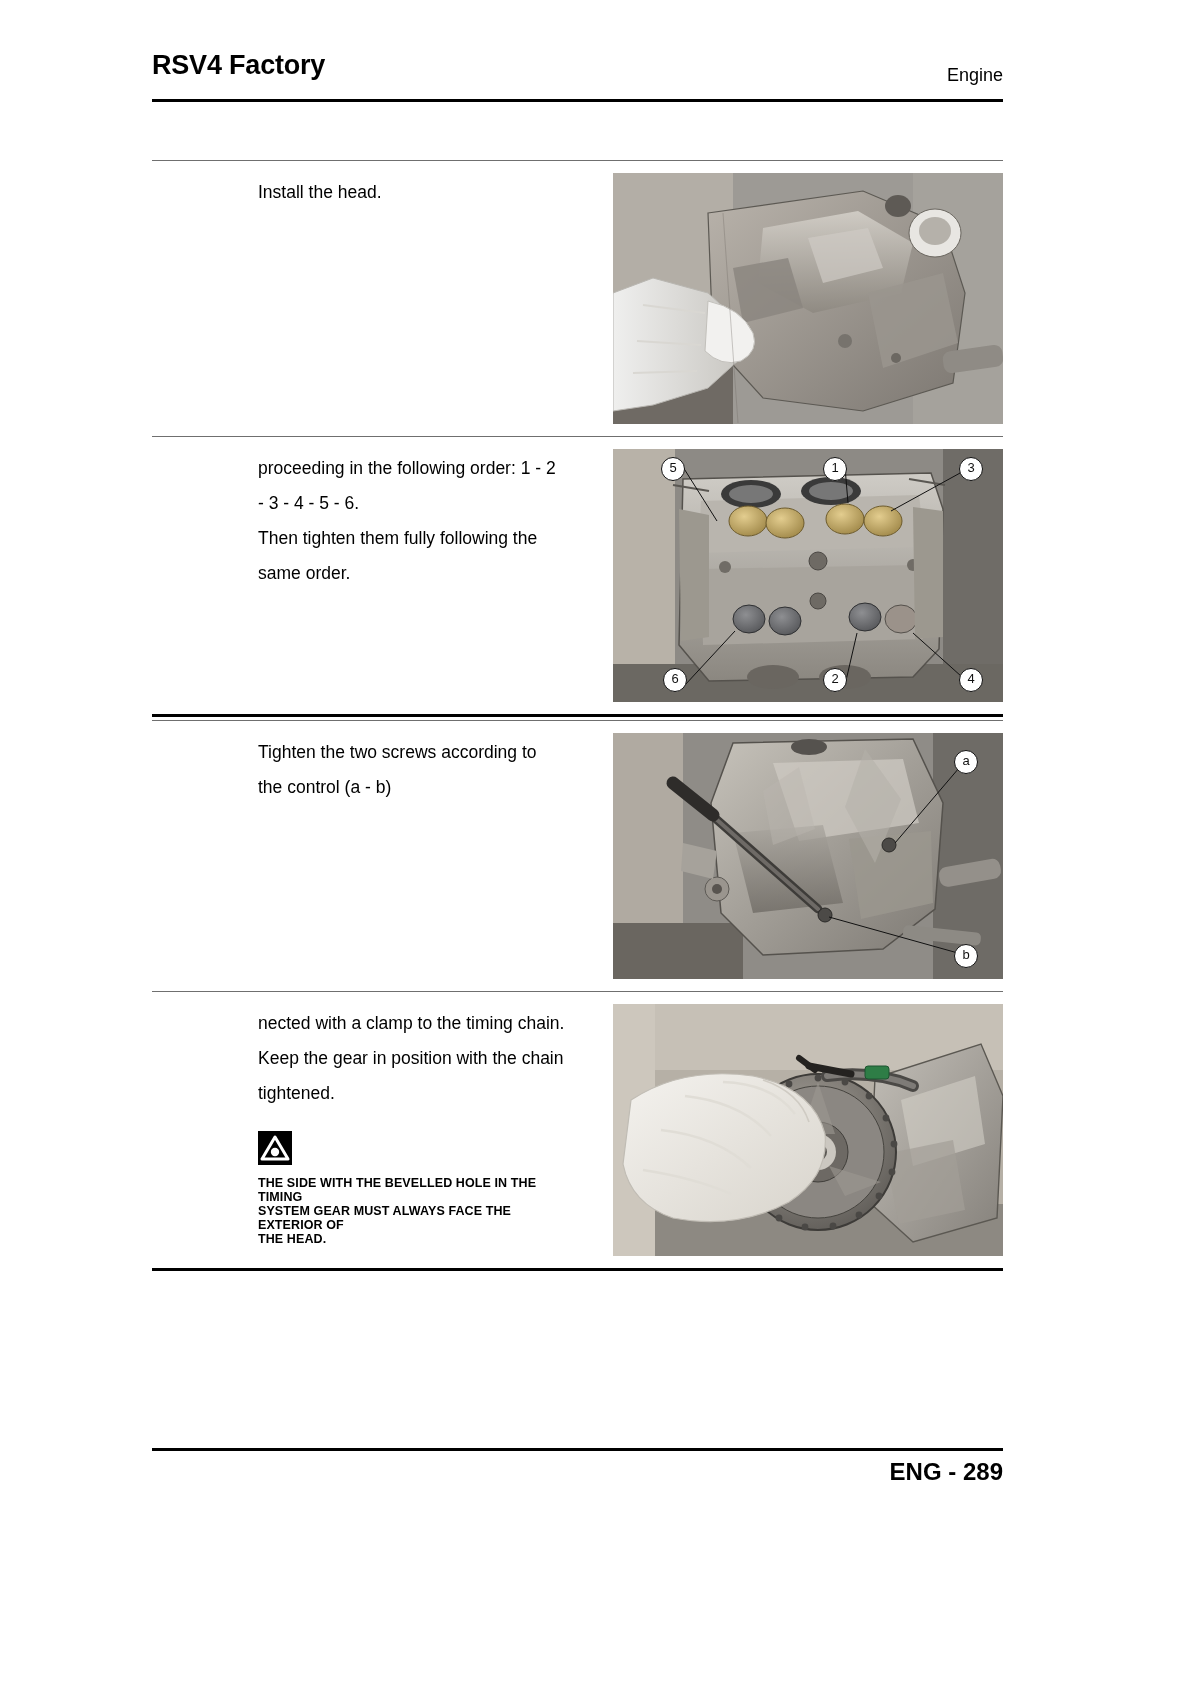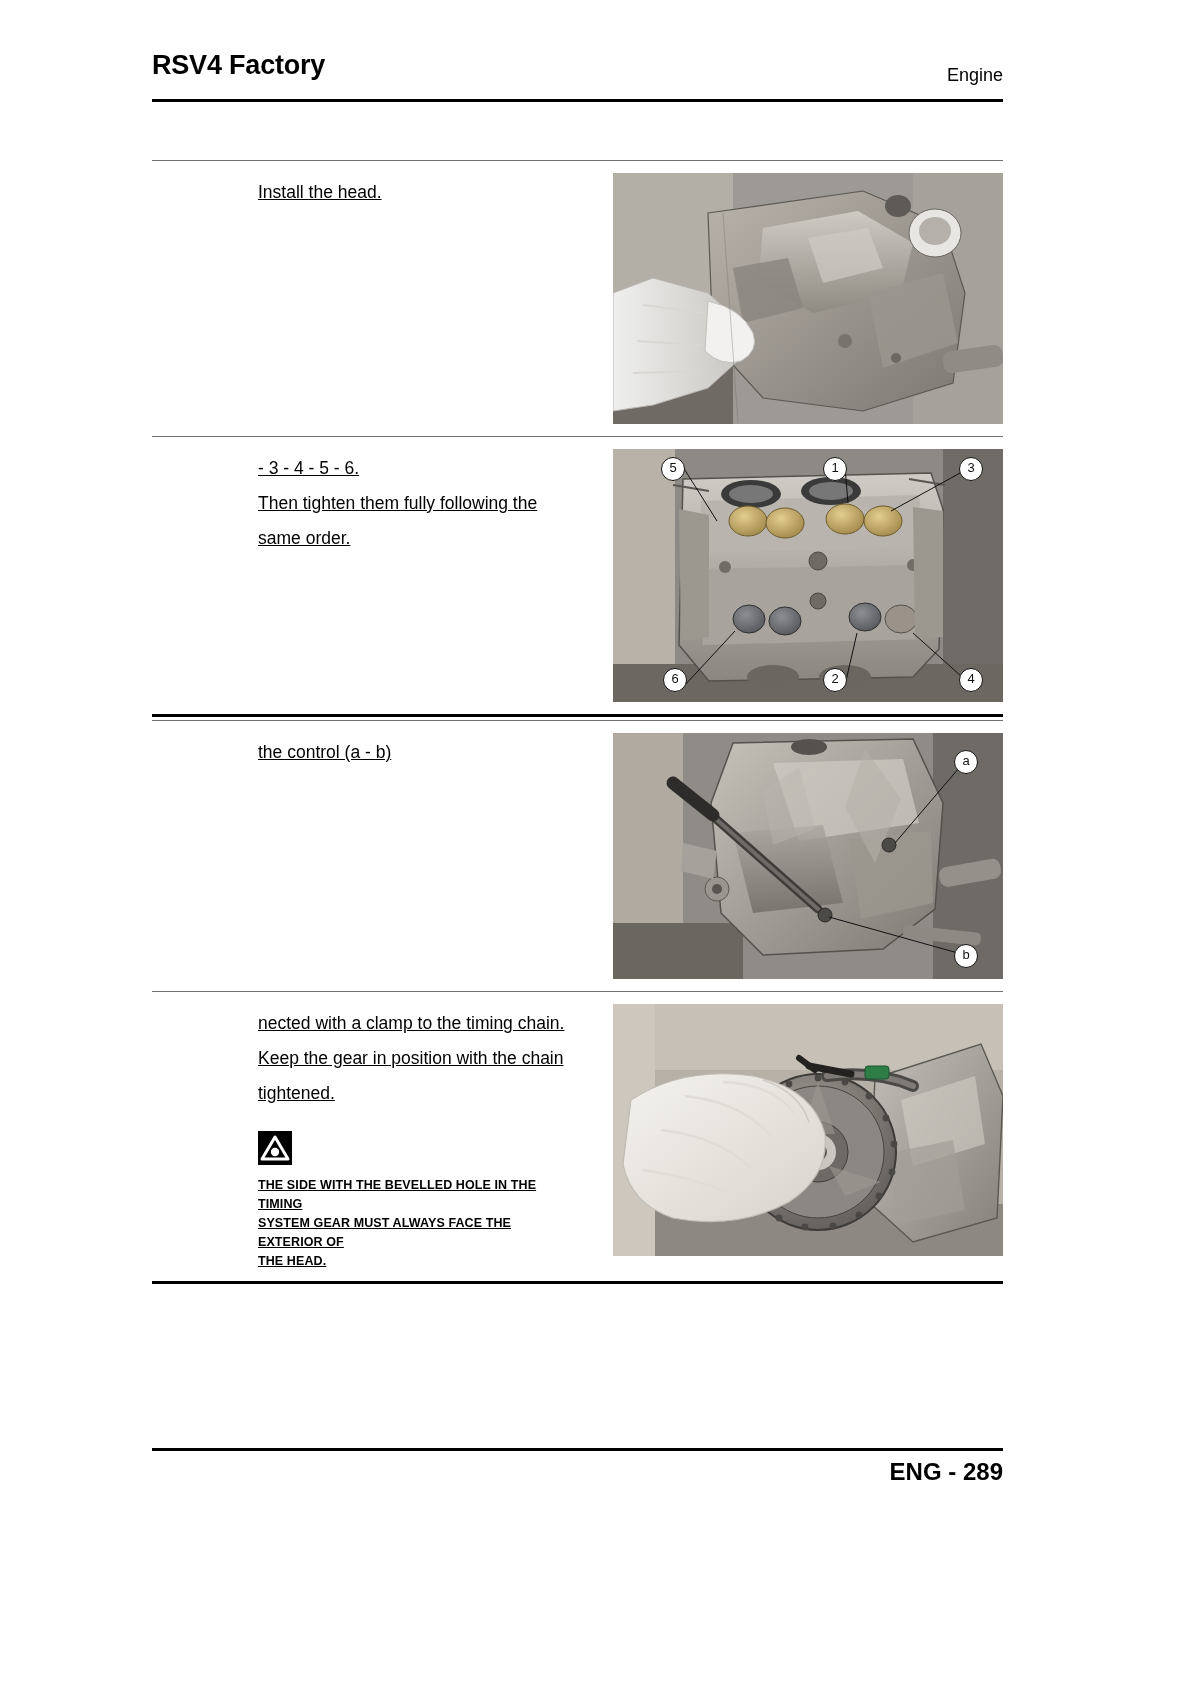--- a/index.html
+++ b/index.html
@@ -88,21 +88,20 @@
     display: flex;
     align-items: flex-start;
   }
 
   .cell-text {
     width: 440px;
     padding: 14px 18px 10px 106px;
     box-sizing: border-box;
     font-size: 17.5px;
     line-height: 35px;
-    text-decoration: underline;
   }
   .cell-text p {
     margin: 0;
   }
 
   .cell-figure {
     width: 411px;
     display: flex;
     justify-content: flex-end;
     padding-top: 12px;
@@ -126,21 +125,21 @@
     height: 34px;
     background: #000000;
     position: relative;
     display: block;
   }
   .warning-icon svg { display: block; }
   .warning-text {
     margin-top: 11px;
     font-size: 12.5px;
     font-weight: bold;
-    line-height: 19px;
+    line-height: 14px;
     letter-spacing: 0.1px;
     max-width: 400px;
   }
 
   
   .footer-rule {
     position: absolute;
     left: 152px;
     top: 1448px;
     width: 851px;
@@ -232,20 +231,21 @@
             <path d="M20 200 L84 198" stroke="#d9d7d2" stroke-width="2" fill="none"></path>
             <path d="M110 40 L125 250" stroke="#6f6b65" stroke-width="1" opacity="0.35" fill="none"></path>
           </svg>
         </div>
       </div>
     </div>
 
     <div class="rule-thin"></div>
     <div class="row">
       <div class="cell-text">
+        <p>proceeding in the following order: 1 - 2</p>
         <p>- 3 - 4 - 5 - 6.</p>
         <p>Then tighten them fully following the</p>
         <p>same order.</p>
       </div>
       <div class="cell-figure">
         <div class="photo" style="width:390px;height:253px;">
           <svg class="ph-bg" viewBox="0 0 390 253" preserveAspectRatio="none">
             <defs>
               <linearGradient id="g2a" x1="0" y1="0" x2="0" y2="1">
                 <stop offset="0" stop-color="#cfccc6"></stop>
@@ -313,20 +313,21 @@
         </div>
       </div>
     </div>
 
     <div class="rule-thick"></div>
     <div class="rule-gap"></div>
     <div class="rule-thin"></div>
 
     <div class="row">
       <div class="cell-text">
+        <p>Tighten the two screws according to</p>
         <p>the control (a - b)</p>
       </div>
       <div class="cell-figure">
         <div class="photo" style="width:390px;height:246px;">
           <svg class="ph-bg" viewBox="0 0 390 246" preserveAspectRatio="none">
             <defs>
               <linearGradient id="g3a" x1="0" y1="0" x2="1" y2="1">
                 <stop offset="0" stop-color="#c6c2ba"></stop>
                   <stop offset="1" stop-color="#7e7a74"></stop>
               </linearGradient>

